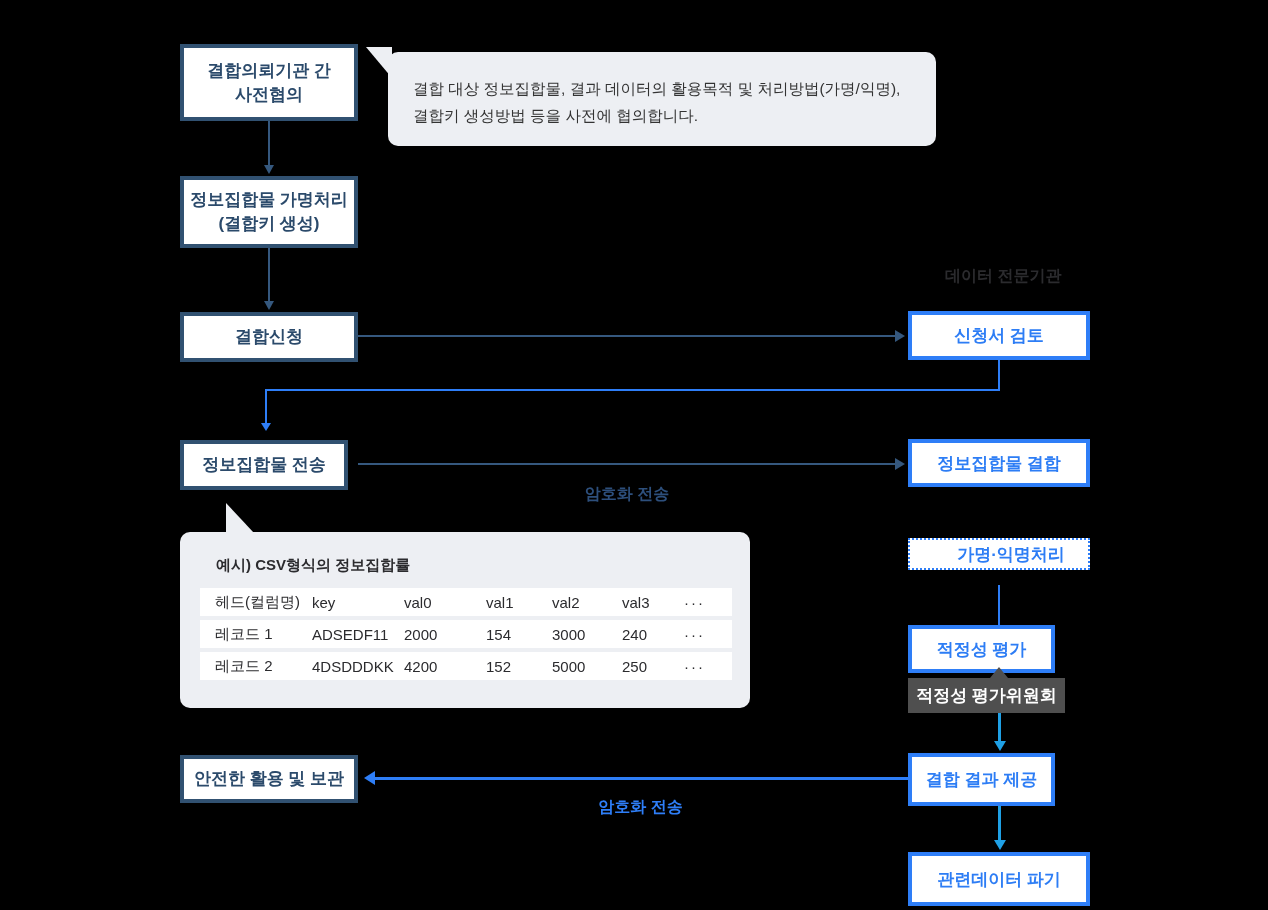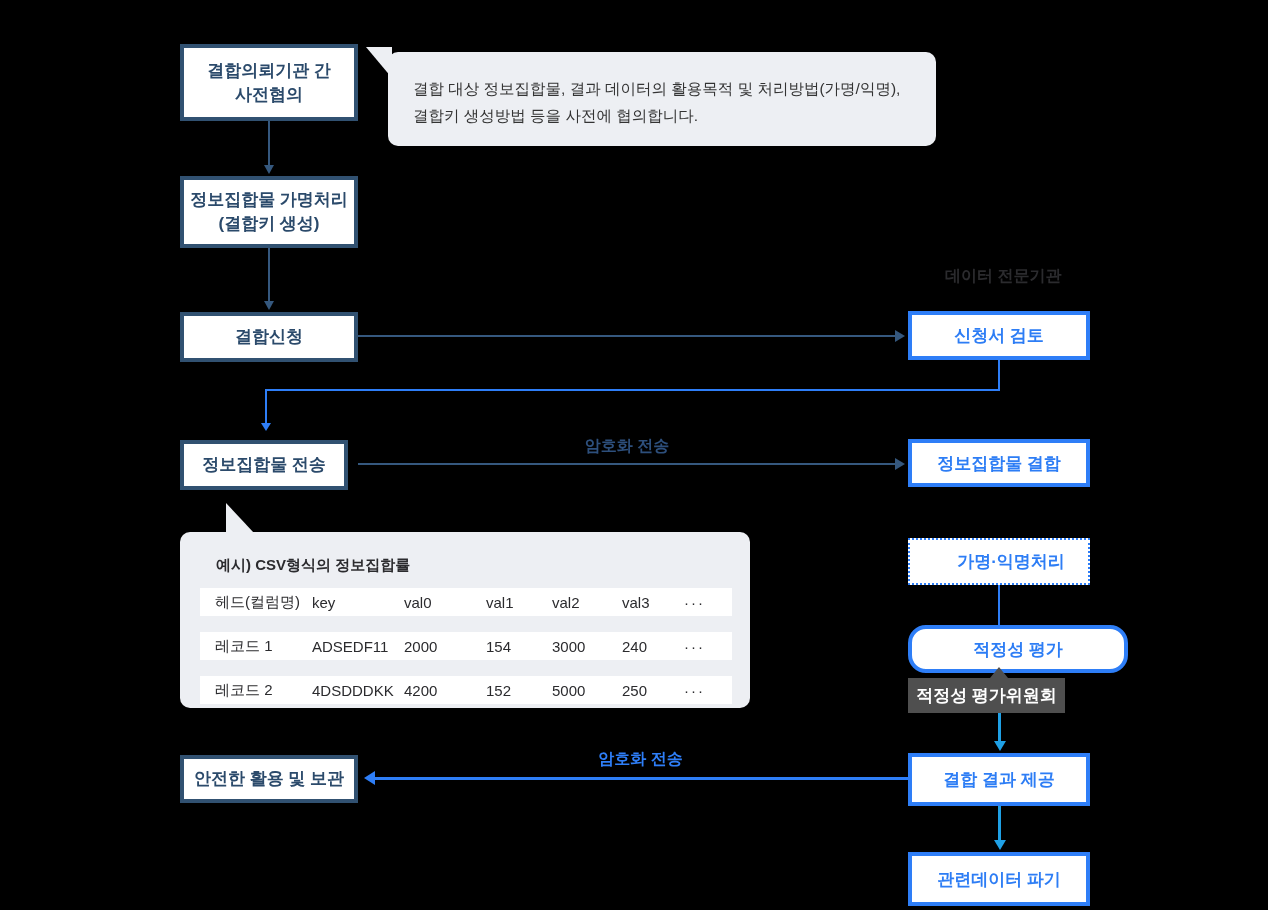--- a/index.html
+++ b/index.html
@@ -39,38 +39,38 @@
   .blue-line{background:#2E7EF7;}
   .cyan-line{background:#1FA0E5;}
   
   .ah{position:absolute;width:0;height:0;}
   .ah-down-navy{border-left:5px solid transparent;border-right:5px solid transparent;border-top:9px solid #35587E;}
   .ah-right-navy{border-top:6px solid transparent;border-bottom:6px solid transparent;border-left:10px solid #35587E;}
   .ah-down-blue{border-left:5px solid transparent;border-right:5px solid transparent;border-top:8px solid #2E7EF7;}
   .ah-down-cyan{border-left:6px solid transparent;border-right:6px solid transparent;border-top:10px solid #1FA0E5;}
   .ah-left-blue{border-top:7px solid transparent;border-bottom:7px solid transparent;border-right:11px solid #2E7EF7;}
   
-  .arrow-label{position:absolute;text-align:center;font-weight:bold;font-size:16px;}
+  .arrow-label{position:absolute;text-align:center;font-weight:bold;font-size:16px;margin-top:48px;}
   .arrow-label.navy{color:#2D4F7C;}
   .arrow-label.blue{color:#2E7EF7;}
   
   .bubble{position:absolute;background:#EDEFF3;border-radius:10px;}
   .bubble-tail{position:absolute;background:#EDEFF3;}
   .tail-up-left{clip-path:polygon(0 0,100% 0,100% 100%);}
   .tail-up-right{clip-path:polygon(0 0,0 100%,100% 100%);}
   .note-text{
     position:absolute;left:25px;top:23px;right:20px;
     font-size:15.5px;color:#333;line-height:1.75;
   }
   
   .csv-title{position:absolute;left:36px;top:24px;font-size:15px;font-weight:bold;color:#2B2B2E;}
   .csv-table{position:absolute;left:20px;top:56px;width:532px;}
   .csv-row{
     display:flex;background:#fff;height:28px;align-items:center;
-    margin-bottom:16px;font-size:15px;color:#2B2B2E;
+    margin-bottom:4px;font-size:15px;color:#2B2B2E;
   }
   .csv-cell{text-align:left;white-space:nowrap;}
   .csv-cell.c0{width:112px;text-align:left;padding-left:15px;box-sizing:border-box;}
   .csv-cell.c1{width:92px;}
   .csv-cell.c2{width:82px;}
   .csv-cell.c3{width:66px;}
   .csv-cell.c4{width:70px;}
   .csv-cell.c5{width:62px;}
   .csv-cell.c6{width:48px;letter-spacing:2px;}
 </style>
@@ -105,34 +105,34 @@
   </div>
 
   <div class="bbox" style="left:908px;top:311px;width:182px;height:49px;">
     <span>신청서 검토</span>
   </div>
 
   <div class="bbox" style="left:908px;top:439px;width:182px;height:48px;">
     <span>정보집합물 결합</span>
   </div>
 
-  <div class="bbox dotted" style="left:908px;top:538px;width:182px;height:47px;padding-left:24px;">
+  <div class="bbox dotted" style="left:908px;top:538px;width:182px;height:32px;padding-left:24px;">
     <span>가명·익명처리</span>
   </div>
 
-  <div class="bbox" style="left:908px;top:625px;width:220px;height:48px;border-radius:18px;">
+  <div class="bbox" style="left:908px;top:625px;width:147px;height:48px;">
     <span>적정성 평가</span>
   </div>
 
   <div class="tag-notch" style="left:990px;top:667px;"></div>
   <div class="dark-tag" style="left:908px;top:678px;width:157px;height:35px;">
     <span>적정성 평가위원회</span>
   </div>
 
-  <div class="bbox" style="left:908px;top:753px;width:182px;height:53px;">
+  <div class="bbox" style="left:908px;top:753px;width:147px;height:53px;">
     <span>결합 결과 제공</span>
   </div>
 
   <div class="bbox" style="left:908px;top:852px;width:182px;height:54px;">
     <span>관련데이터 파기</span>
   </div>
 
   <div class="line navy-line" style="left:268px;top:121px;width:2px;height:46px;"></div>
   <div class="ah ah-down-navy" style="left:264px;top:165px;"></div>
 

